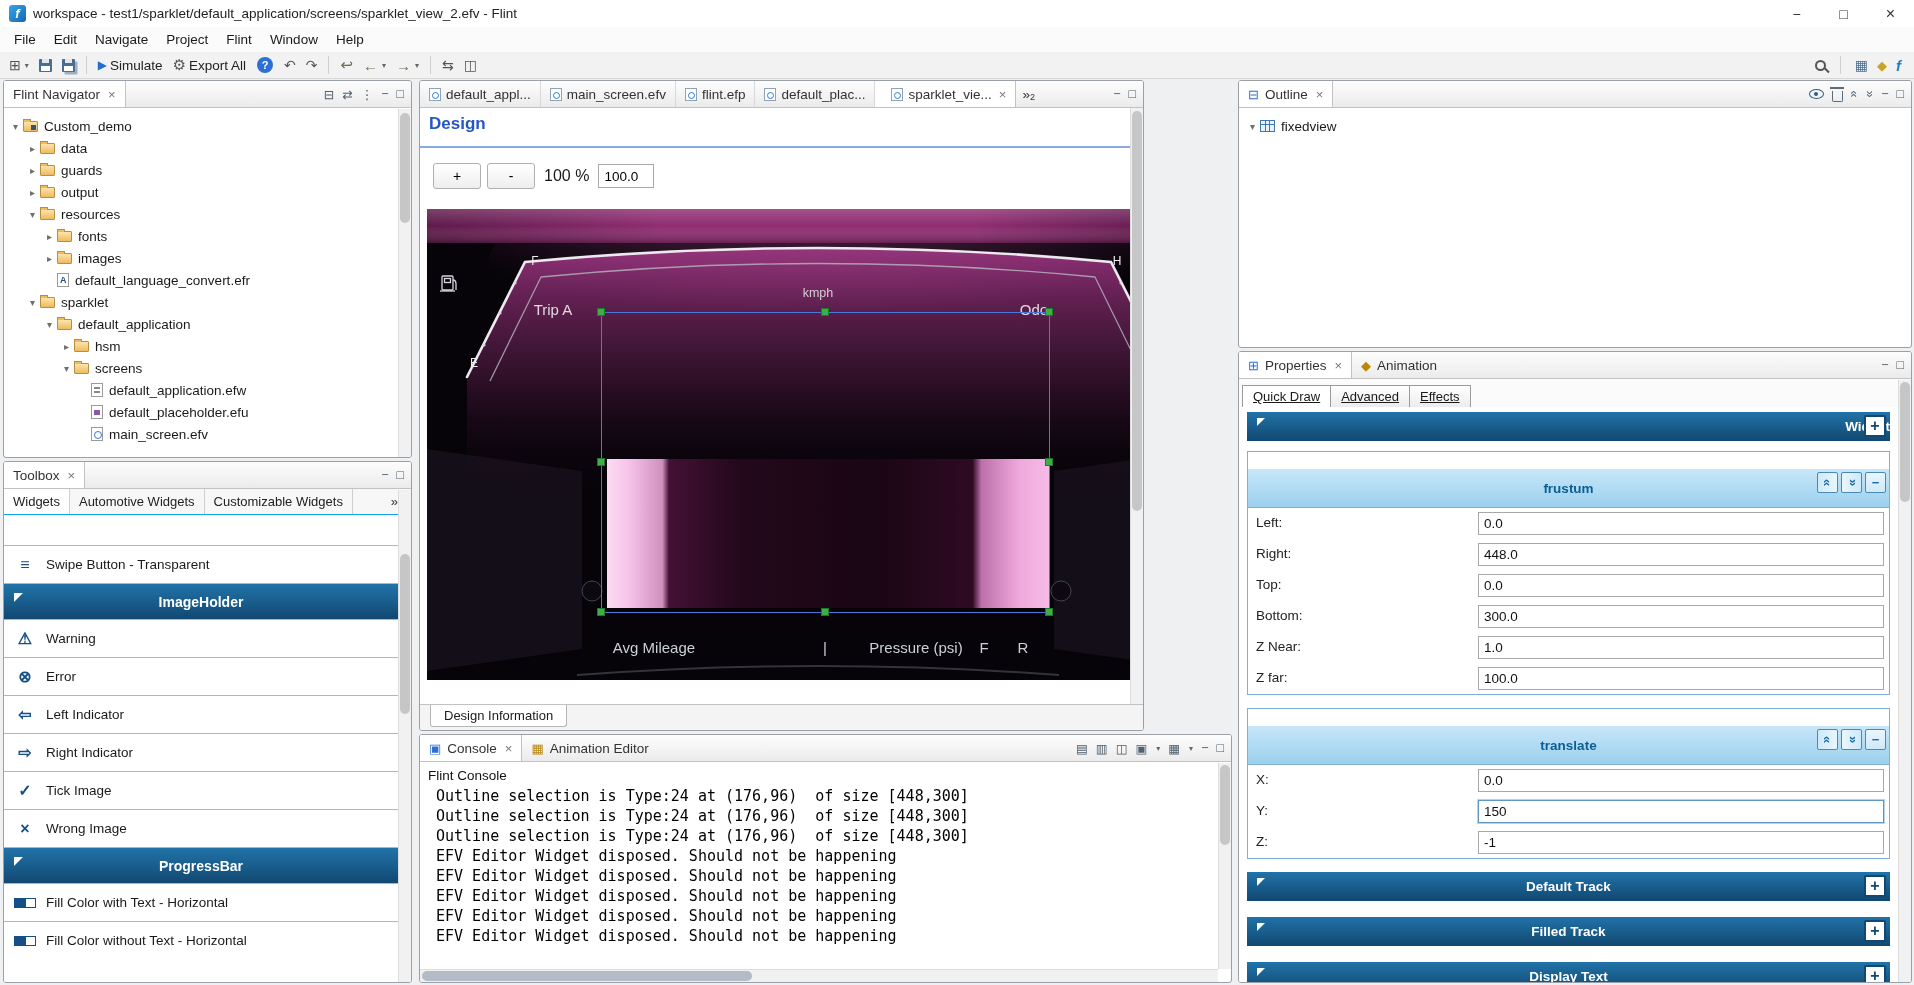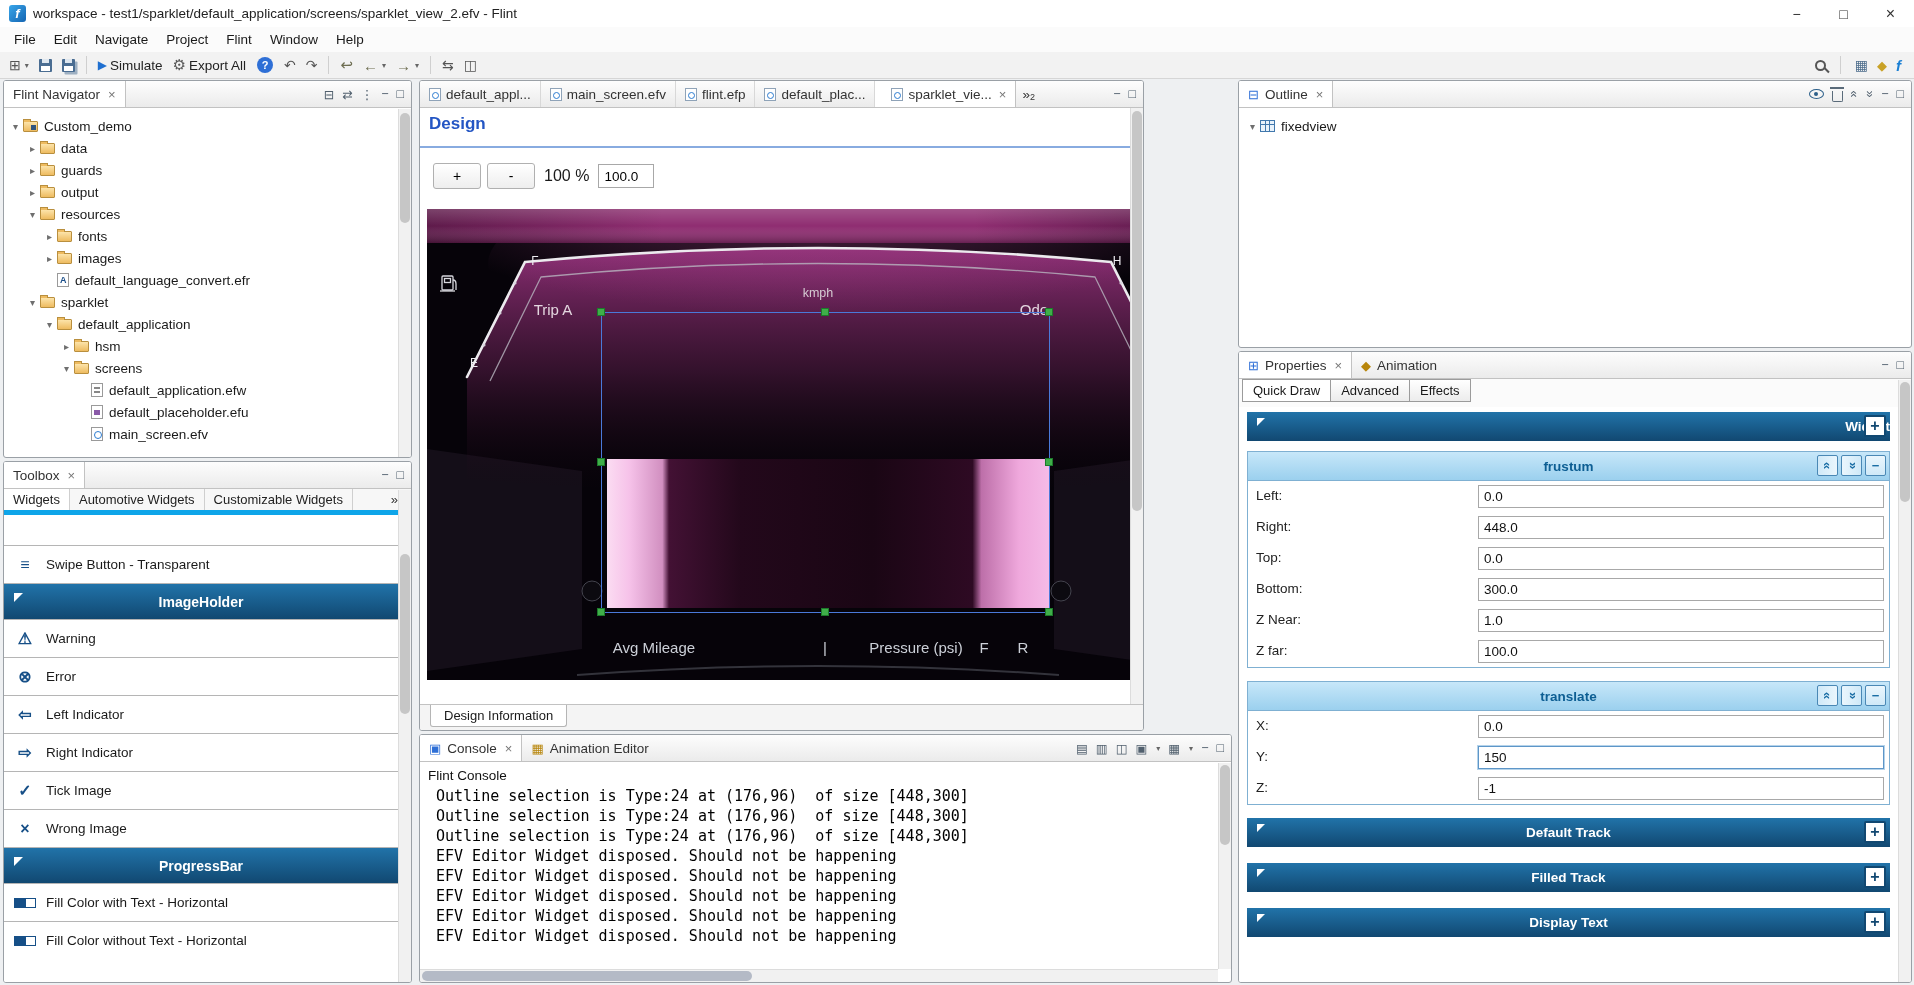--- a/index.html
+++ b/index.html
@@ -92,21 +92,21 @@
   .fico.efr::after { content:"A"; position:absolute; left:2px; top:1px; font-size:9px; font-weight:bold; color:#1c4f8a; }
   .fico.efv::after { content:""; position:absolute; left:2px; top:3px; width:6px; height:6px;
         border:1.5px solid #2e7dd1; border-radius:50%; }
   .fico.efu::after { content:""; position:absolute; left:2px; top:4px; width:6px; height:5px; background:#8a5aa8; }
   .fico.efw::after { content:""; position:absolute; left:2px; top:3px; width:6px; height:2px; background:#888;
         box-shadow:0 4px 0 #888; }
   .tlabel { font-size:13.5px; white-space:nowrap; }
 
   
   .tbx-tabs { height:26px; display:flex; align-items:stretch; background:#f7f7f7;
-              border-bottom:5px solid #0ea5e9; font-size:13px; }
+              border-bottom:1px solid #0ea5e9; font-size:13px; }
   .tbx-tab { padding:0 9px; display:flex; align-items:center; border-right:1px solid #cfcfcf; color:#222; }
   .tbx-tab.selected { background:#fff; }
   .tbx-overflow { margin-left:auto; padding-right:8px; display:flex; align-items:center; color:#333; }
   .ovf-num { font-size:9px; margin-top:5px; }
   .tbx-list { position:absolute; top:53px; left:0; right:13px; bottom:0; background:#fff; overflow:hidden; }
   .tbx-spacer { height:30px; background:#fff; }
   .tbx-item { display:flex; align-items:center; gap:8px; padding-left:8px; height:38px; background:#fff;
               border-top:1px solid #b5b5b5; }
   .tbx-ico { width:26px; display:flex; justify-content:center; font-size:16px; color:#164f87; font-weight:bold; }
   .fillbar-ico { width:22px; height:10px; border:1px solid #164f87;
@@ -157,39 +157,39 @@
   
   .fico.fixedview { width:15px; height:12px; border:1px solid #4178ad; background:#e8f2fb; }
   .fico.fixedview::after { content:""; position:absolute; left:4px; top:0; width:1px; height:10px;
         background:#4178ad; box-shadow:4px 0 0 #4178ad, -4px 3px 0 12px rgba(0,0,0,0); }
   .fico.fixedview::before { content:""; position:absolute; left:0; top:3px; width:13px; height:1px; background:#4178ad; }
   .fico.pbrpm { width:16px; height:8px; border:1px solid #777; border-radius:2px;
         background:linear-gradient(90deg,#9aa3ad 45%,#eee 45%); }
   .sel-label { background:#d4d4d4; padding:1px 5px; }
 
   
-  .subtabs { height:36px; display:flex; align-items:flex-start; padding:0 3px; background:#fbfbfb;
-             border-bottom:1px solid #d5d5d5; }
+  .subtabs { height:36px; display:flex; align-items:center; padding:0 3px; background:#fbfbfb;
+             border-bottom:1px solid #d5d5d5;text-decoration:underline; }
   .subtab { border:1px solid #9b9b9b; border-right:none; background:linear-gradient(#fff,#ececec);
             padding:3px 10px; font-size:13px; }
   .subtab:last-of-type { border-right:1px solid #9b9b9b; }
   .subtab.selected { background:#fff; }
   .prop-scroll { position:absolute; top:55px; left:0; right:13px; bottom:0; padding:5px 8px; overflow:hidden; background:#fff; }
   .prop-navy { height:29px; background:linear-gradient(#2173a9,#114871); color:#fff; display:flex;
                align-items:center; justify-content:center; position:relative; font-weight:bold;
                font-size:13.5px; margin-bottom:16px; }
   .prop-navy:first-child { margin-bottom:10px;justify-content:flex-end; }
   .prop-navy .tri-white { top:6px; border-top-width:8px; border-right-width:8px; }
   .plus-box { position:absolute; right:4px; top:3px; width:22px; height:22px; background:#fff;
               border:2px solid #114871; color:#114871; font-weight:bold; font-size:16px; line-height:1;
               display:flex; align-items:center; justify-content:center; border-radius:2px; }
   .prop-group { border:1px solid #7fb0d2; margin-bottom:13px; }
-  .prop-blue { height:29px; background:linear-gradient(#c7e7f9,#9bd0ee); border-bottom:1px solid #7fb0d2;
+  .prop-blue { height:39px; background:linear-gradient(#c7e7f9,#9bd0ee); border-bottom:1px solid #7fb0d2;
                display:flex; align-items:center; justify-content:center; position:relative;
-               color:#0d5e93; font-weight:bold; font-size:13.5px; }
+               color:#0d5e93; font-weight:bold; font-size:13.5px;margin-top:17px; }
   .grp-ctrls { position:absolute; right:3px; top:3px; display:flex; gap:3px; }
   .chev-box { width:21px; height:21px; border:1px solid #4a88b5; background:linear-gradient(#eaf6fd,#cfe9f8);
               color:#1b6ea5; display:flex; align-items:center; justify-content:center; font-size:13px;
               font-weight:bold; border-radius:2px; }
   .chev-box.up { transform:rotate(90deg); }
   .chev-box.down { transform:rotate(-90deg); }
   .prow { position:relative; height:31px; background:#fff; }
   .plabel { position:absolute; left:8px; top:7px; font-size:13.5px; color:#222; }
   .pinput { position:absolute; left:230px; right:5px; top:4px; height:23px; border:1px solid #a8a8a8;
             font-size:13.5px; padding:0 5px; font-family:inherit; color:#111; background:#fff; }

